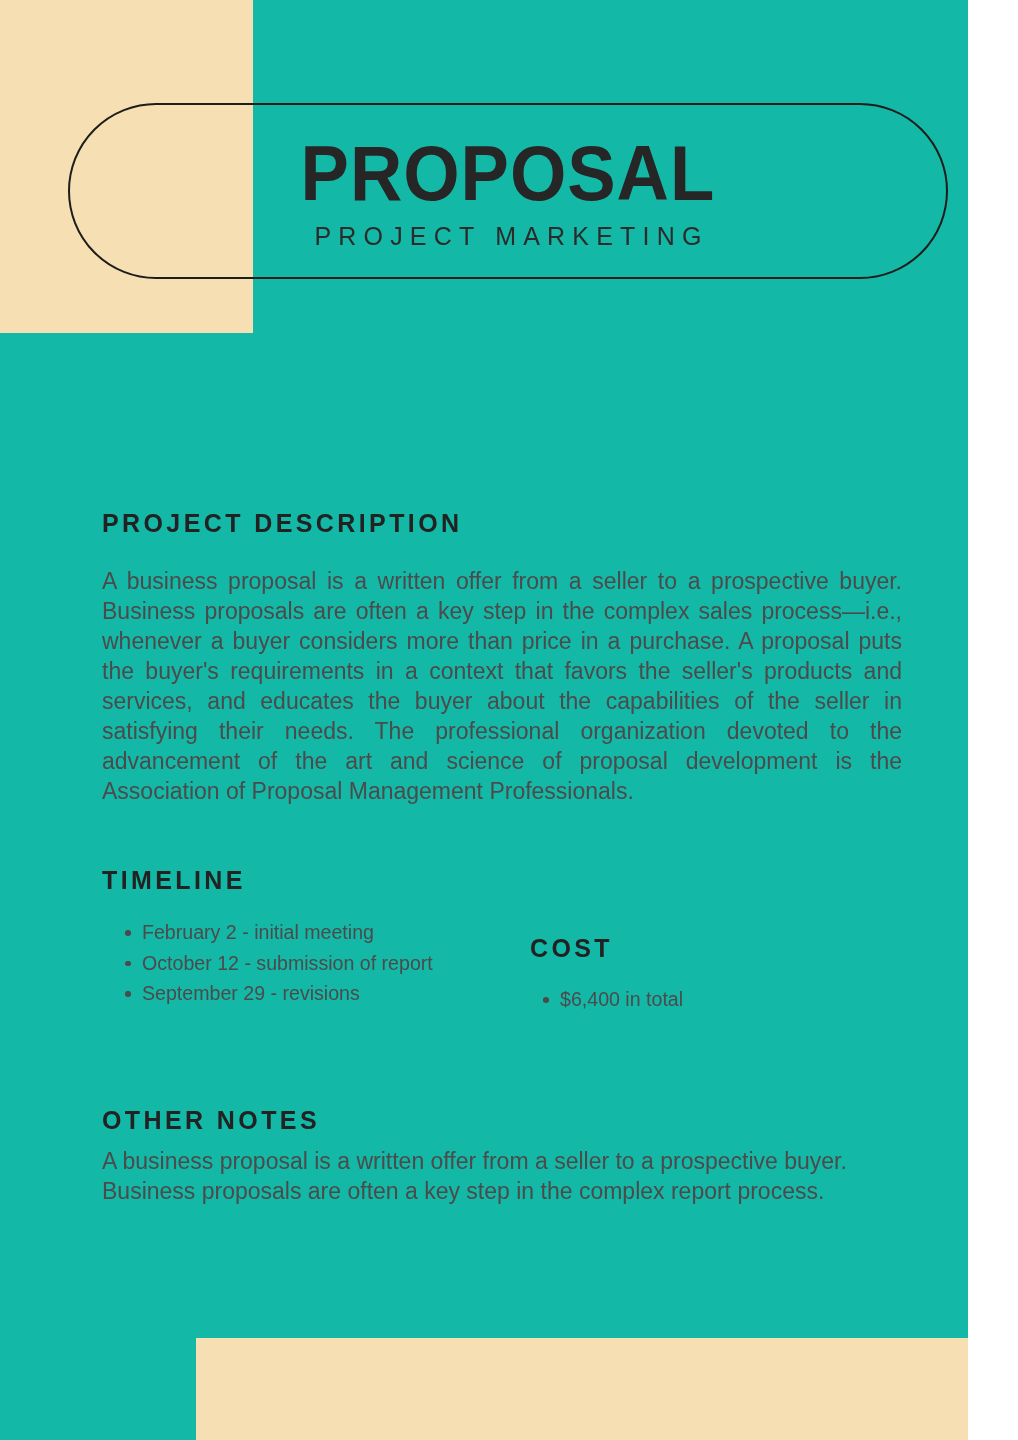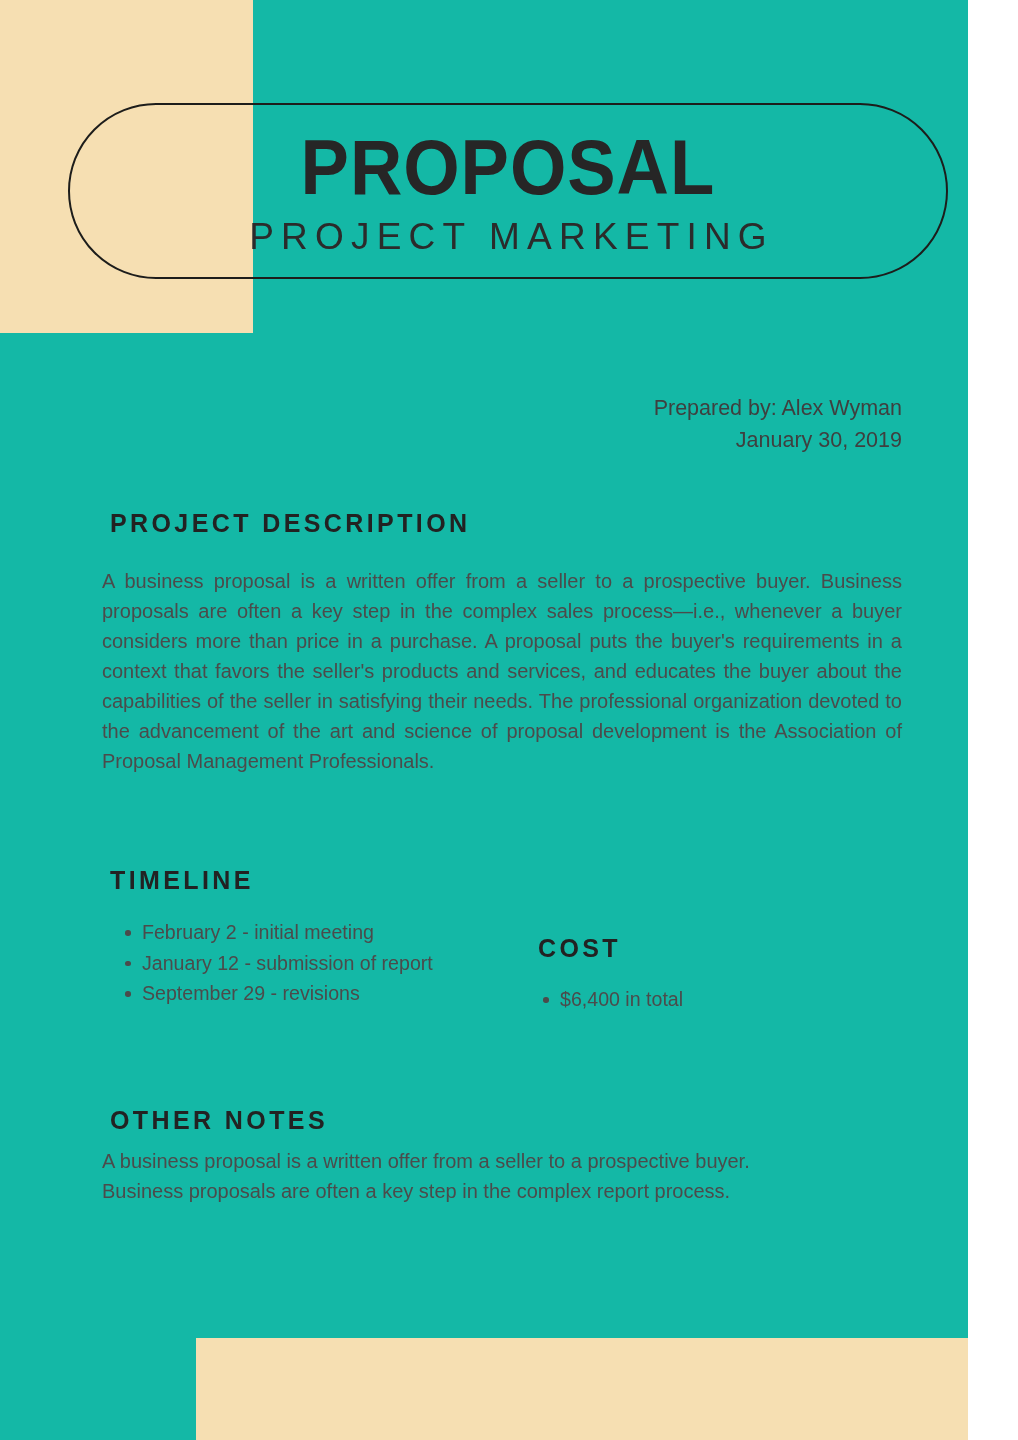--- a/index.html
+++ b/index.html
@@ -64,21 +64,21 @@
     font-size: 78px;
     font-weight: 700;
     letter-spacing: 1px;
     color: #262626;
     line-height: 1;
     transform: scaleX(0.93);
     margin: 0 0 2px 0;
     white-space: nowrap;
   }
   .doc-subtitle {
-    font-size: 37px;
+    font-size: 25px;
     font-weight: 400;
     letter-spacing: 7.2px;
     color: #2b2b2b;
     line-height: 1;
     margin: 10px 0 0 0;
     white-space: nowrap;
     padding-left: 7px;
   }
 
   
@@ -95,32 +95,31 @@
   .meta div { white-space: nowrap; }
 
   
   .sec-head {
     font-size: 25px;
     font-weight: 700;
     letter-spacing: 3.4px;
     color: #222222;
     line-height: 1;
     white-space: nowrap;
-    margin-left: 8px;
   }
 
   
   #h-description {
     position: absolute;
     left: 102px;
     top: 511px;
   }
   .para {
     color: #4b4b4b;
-    font-size: 20px;
+    font-size: 23px;
     line-height: 30px;
     text-align: justify;
   }
   #p-description {
     position: absolute;
     left: 102px;
     top: 566px;
     width: 800px;
   }
 
@@ -194,32 +193,28 @@
 
   <div class="beige-top"></div>
 
   <div class="pill">
     <div class="pill-inner">
       <div class="doc-title">PROPOSAL</div>
       <div class="doc-subtitle">PROJECT MARKETING</div>
     </div>
   </div>
 
-  <div class="meta">
-    <div>Prepared by: Alex Wyman</div>
-    <div>January 30, 2019</div>
-  </div>
 
   <div class="sec-head" id="h-description">PROJECT DESCRIPTION</div>
   <div class="para" id="p-description">A business proposal is a written offer from a seller to a prospective buyer. Business proposals are often a key step in the complex sales process—i.e., whenever a buyer considers more than price in a purchase. A proposal puts the buyer's requirements in a context that favors the seller's products and services, and educates the buyer about the capabilities of the seller in satisfying their needs. The professional organization devoted to the advancement of the art and science of proposal development is the Association of Proposal Management Professionals.</div>
 
   <div class="sec-head" id="h-timeline">TIMELINE</div>
   <ul class="bullets" id="list-timeline">
     <li>February 2 - initial meeting</li>
-    <li>January 12 - submission of report</li>
+    <li>October 12 - submission of report</li>
     <li>September 29 - revisions</li>
   </ul>
 
   <div class="sec-head" id="h-cost">COST</div>
   <ul class="bullets" id="list-cost">
     <li>$6,400 in total</li>
   </ul>
 
   <div class="sec-head" id="h-notes">OTHER NOTES</div>
   <div class="para" id="p-notes">

